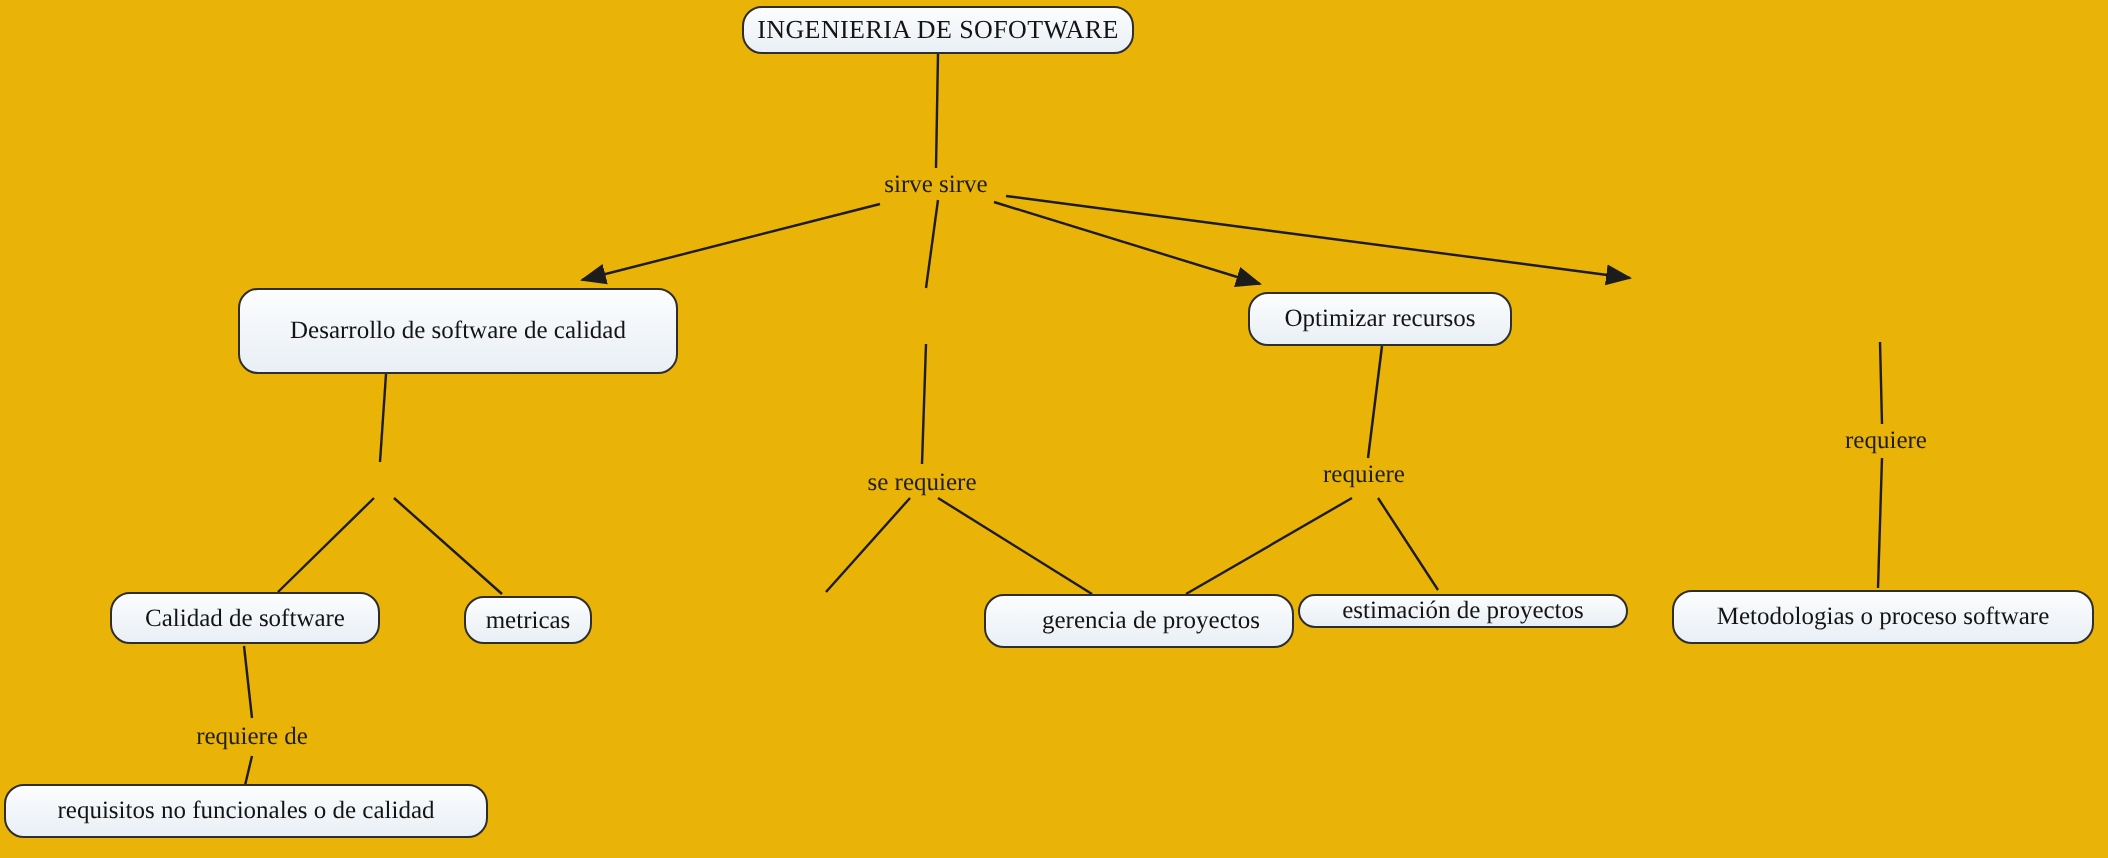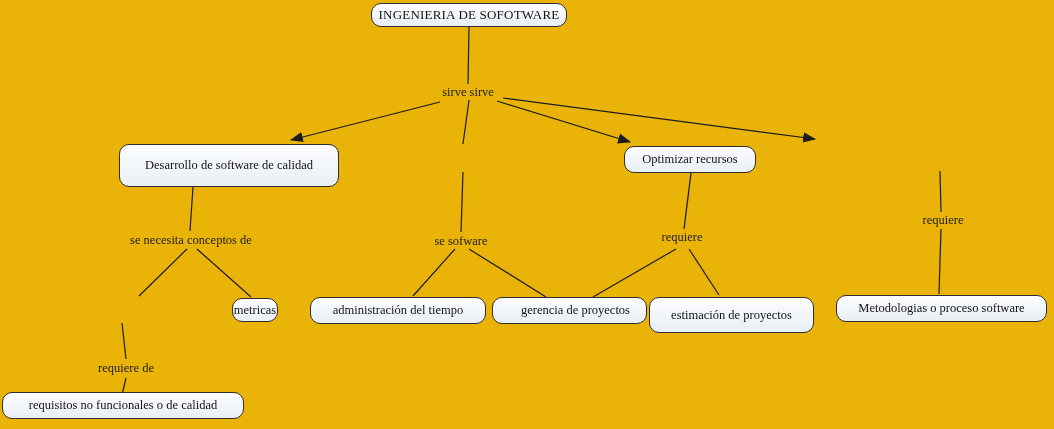--- a/index.html
+++ b/index.html
@@ -90,38 +90,37 @@
   </svg>
 
   <div class="node title-node" style="left:371px; top:3px; width:196px; height:24px;">INGENIERIA DE SOFOTWARE</div>
 
   <div class="node" style="left:83px; top:144px; width:220px; height:43px;margin-left:36px;">Desarrollo de software de calidad</div>
 
 
   <div class="node" style="left:624px; top:146px; width:132px; height:27px;text-align:right;">Optimizar recursos</div>
 
 
+  <div class="node" style="left:55px; top:296px; width:135px; height:26px;">Calidad de software</div>
 
-  <div class="node" style="left:232px; top:298px; width:46px; height:24px;">metricas</div>
+  <div class="node" style="left:232px; top:298px; width:64px; height:24px;">metricas</div>
 
-  <div class="node" style="left:310px; top:297px; width:176px; height:27px;">administración del tiempo</div>
 
   <div class="node" style="left:492px; top:297px; width:155px; height:27px;padding-left:18px;">gerencia de proyectos</div>
 
-  <div class="node" style="left:649px; top:297px; width:165px; height:36px;">estimación de proyectos</div>
+  <div class="node" style="left:649px; top:297px; width:165px; height:17px;">estimación de proyectos</div>
 
   <div class="node" style="left:836px; top:295px; width:211px; height:27px;">Metodologias o proceso software</div>
 
   <div class="node" style="left:2px; top:392px; width:242px; height:27px;">requisitos no funcionales o de calidad</div>
 
   <span class="link-label" style="left:468px; top:85px;">sirve sirve</span>
 
-  <span class="link-label" style="left:191px; top:233px;">se necesita conceptos de</span>
 
-  <span class="link-label" style="left:461px; top:234px;">se sofware</span>
+  <span class="link-label" style="left:461px; top:234px;">se requiere</span>
 
   <span class="link-label" style="left:682px; top:230px;">requiere</span>
 
   <span class="link-label" style="left:943px; top:213px;">requiere</span>
 
   <span class="link-label" style="left:126px; top:361px;">requiere de</span>
 
 </div>
 
 </body></html>

